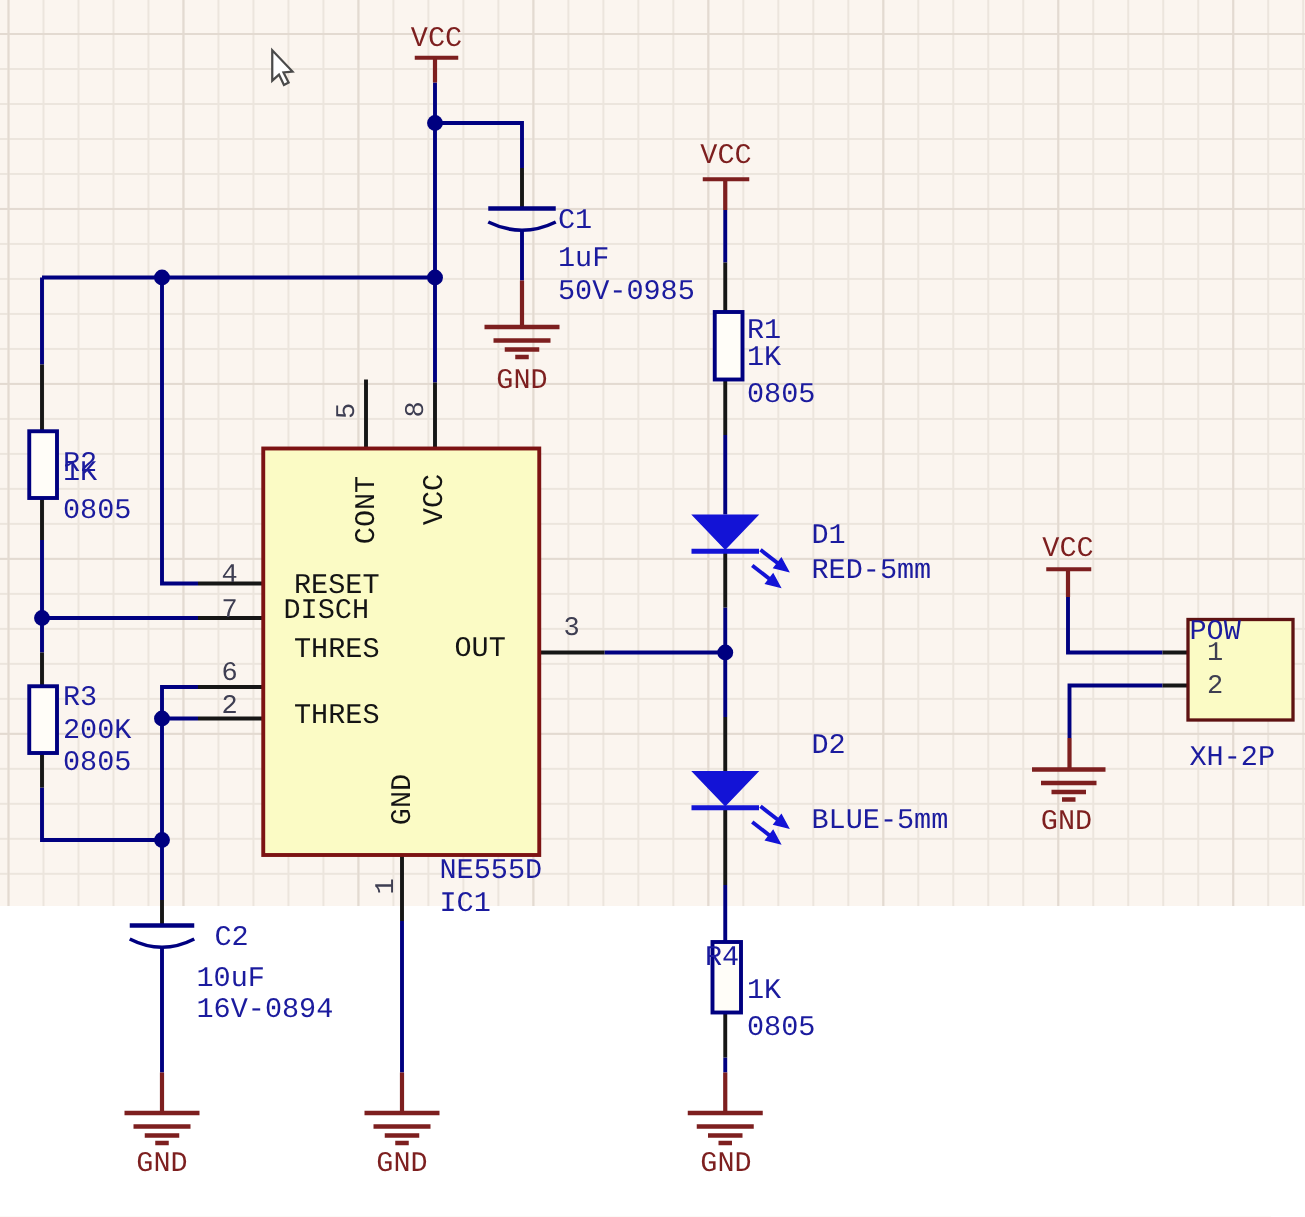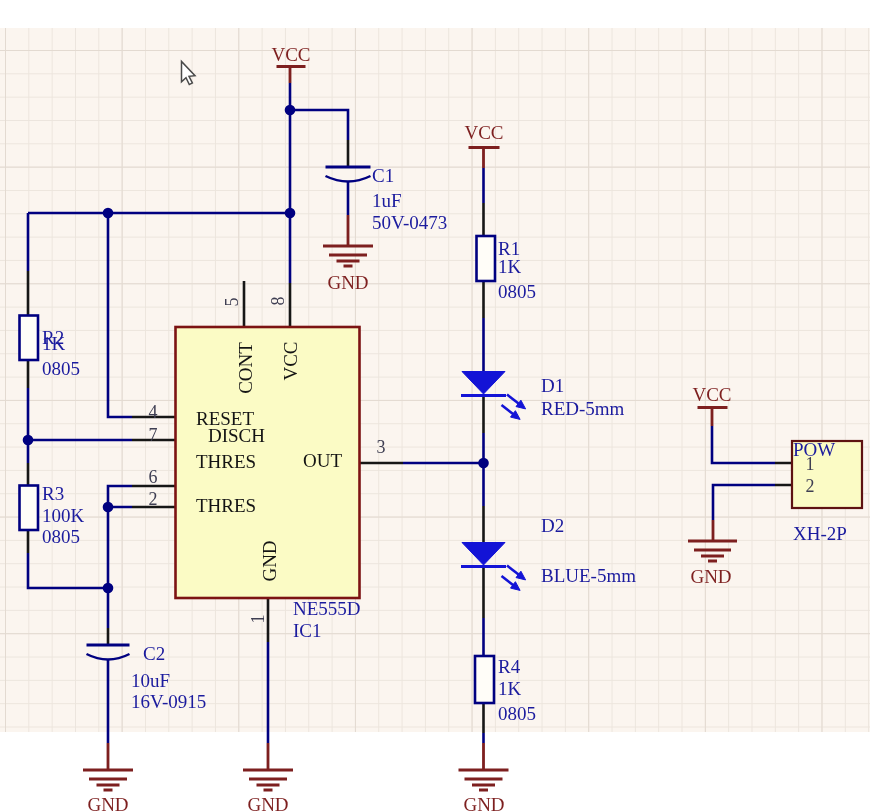--- a/index.html
+++ b/index.html
@@ -1,28 +1,27 @@
 <!DOCTYPE html>
 <html style="--bg: #fbf5ef; --grid: #ece5dd; --gridmajor: #e3dad1; --wire: #000080; --pinline: #161616; --power: #7d1f1f; --labelblue: #1b1b9e; --pinname: #141414; --pinnum: #3e3e52; --icfill: #fbfbc5; --icborder: #7c1313; --connborder: #5e1212; --led: #1313d6; --resfill: #fffdf8;"><head>
 <meta charset="utf-8">
 <style>
   html,body{margin:0;padding:0;}
   body{width:870px;height:811px;overflow:hidden;}
   .canvas{
-    position:relative;width:870px;height:704px;
+    position:relative;width:870px;height:604px;
     background-color:var(--bg,#fbf5ef);
     background-image:
       linear-gradient(to right, var(--gridmajor,#e3dad1) 1px, transparent 1px),
       linear-gradient(to bottom, var(--gridmajor,#e3dad1) 1px, transparent 1px),
       linear-gradient(to right, var(--grid,#ece5dd) 1px, transparent 1px),
       linear-gradient(to bottom, var(--grid,#ece5dd) 1px, transparent 1px);
     background-size:116.65px 116.65px,116.65px 116.65px,23.33px 23.33px,23.33px 23.33px;
     background-position:5px 22px;
-    font-family:Liberation Serif, serif;
-    margin-top:28px;
+    font-family:Liberation Mono, monospace;
   }
   svg.layer{position:absolute;left:0;top:0;width:870px;height:811px;}
   .w  {stroke:var(--wire,#000080);stroke-width:2.6;fill:none;}
   .bk {stroke:var(--pinline,#161616);stroke-width:2.6;fill:none;}
   .pw {stroke:var(--power,#7d1f1f);stroke-width:2.8;fill:none;}
   .pw3{stroke:var(--power,#7d1f1f);stroke-width:3;fill:none;}
   .res{stroke:var(--wire,#000080);stroke-width:2.6;fill:var(--resfill,#fffdf8);}
   .cap{stroke:var(--wire,#000080);stroke-width:3;fill:none;}
   .capArc{stroke:var(--wire,#000080);stroke-width:2.4;fill:none;}
   .led{fill:var(--led,#1313d6);stroke:var(--led,#1313d6);}
@@ -136,47 +135,47 @@
   <span class="t red c" style="left:348px;top:254px">GND</span>
   <span class="t red c" style="left:108px;top:776px">GND</span>
   <span class="t red c" style="left:268px;top:776px">GND</span>
   <span class="t red c" style="left:484px;top:776px">GND</span>
   <span class="t red c" style="left:711px;top:548px">GND</span>
 
   <span class="t blue" style="left:42px;top:300px">R2</span>
   <span class="t blue" style="left:42px;top:306px">1K</span>
   <span class="t blue" style="left:42px;top:331px">0805</span>
   <span class="t blue" style="left:42px;top:456px">R3</span>
-  <span class="t blue" style="left:42px;top:478px">100K</span>
+  <span class="t blue" style="left:42px;top:478px">200K</span>
   <span class="t blue" style="left:42px;top:499px">0805</span>
 
   <span class="t blue" style="left:498px;top:211px">R1</span>
   <span class="t blue" style="left:498px;top:229px">1K</span>
   <span class="t blue" style="left:498px;top:254px">0805</span>
-  <span class="t blue" style="left:498px;top:629px">R4</span>
+  <span class="t blue" style="left:470px;top:629px">R4</span>
   <span class="t blue" style="left:498px;top:651px">1K</span>
   <span class="t blue" style="left:498px;top:676px">0805</span>
 
   <span class="t blue" style="left:372px;top:138px">C1</span>
   <span class="t blue" style="left:372px;top:163px">1uF</span>
-  <span class="t blue" style="left:372px;top:185px">50V-0473</span>
+  <span class="t blue" style="left:372px;top:185px">50V-0985</span>
   <span class="t blue" style="left:143px;top:616px">C2</span>
   <span class="t blue" style="left:131px;top:643px">10uF</span>
-  <span class="t blue" style="left:131px;top:664px">16V-0915</span>
+  <span class="t blue" style="left:131px;top:664px">16V-0894</span>
 
   <span class="t blue" style="left:541px;top:348px">D1</span>
   <span class="t blue" style="left:541px;top:371px">RED-5mm</span>
   <span class="t blue" style="left:541px;top:488px">D2</span>
   <span class="t blue" style="left:541px;top:538px">BLUE-5mm</span>
 
   <span class="t blue" style="left:293px;top:571px">NE555D</span>
   <span class="t blue" style="left:293px;top:593px">IC1</span>
 
   <span class="t pname" style="left:196px;top:381px">RESET</span>
-  <span class="t pname" style="left:208px;top:398px">DISCH</span>
+  <span class="t pname" style="left:189px;top:398px">DISCH</span>
   <span class="t pname" style="left:196px;top:424px">THRES</span>
   <span class="t pname" style="left:196px;top:468px">THRES</span>
   <span class="t pname" style="left:303px;top:423px">OUT</span>
   <span class="t pname r" style="left:245px;top:340px">CONT</span>
   <span class="t pname r" style="left:290px;top:333px">VCC</span>
   <span class="t pname r" style="left:269px;top:533px">GND</span>
 
   <span class="t pnum c" style="left:153px;top:384px">4</span>
   <span class="t pnum c" style="left:153px;top:407px">7</span>
   <span class="t pnum c" style="left:153px;top:449px">6</span>

